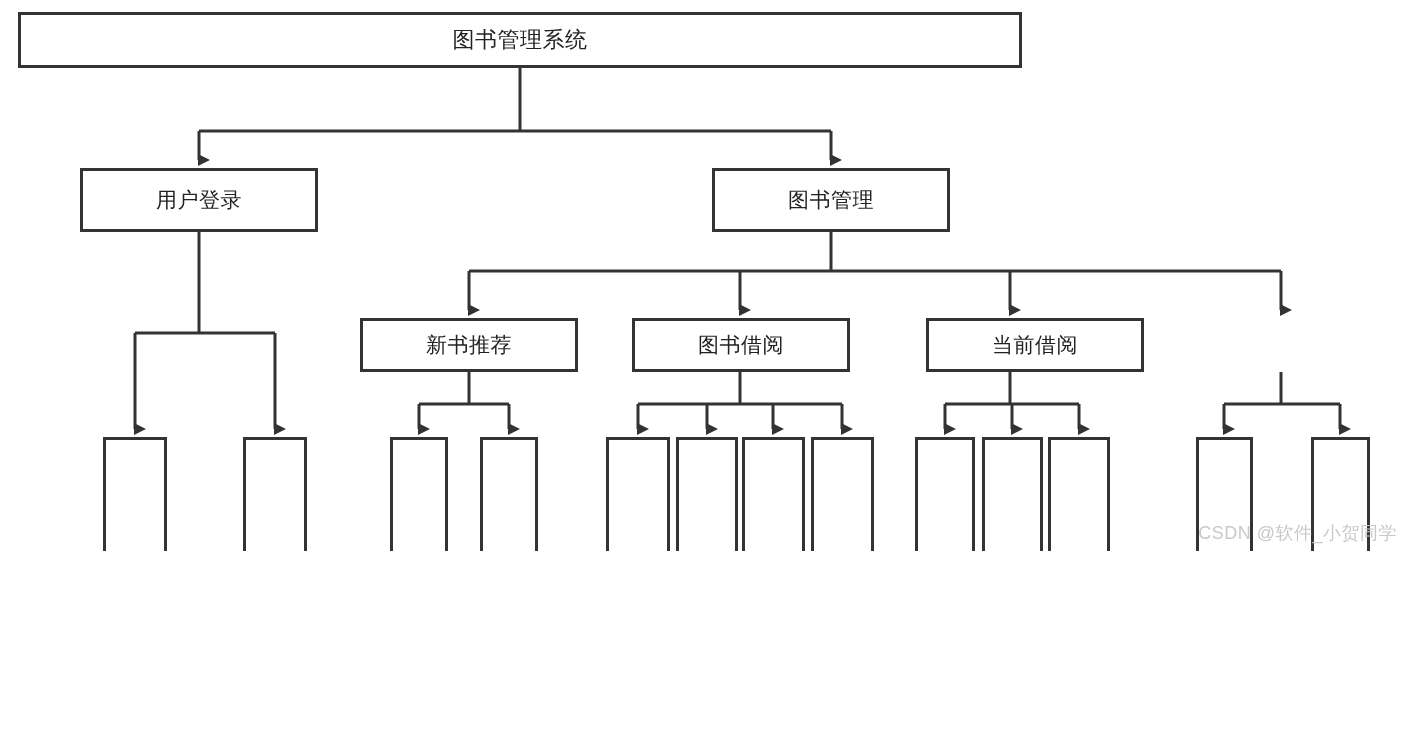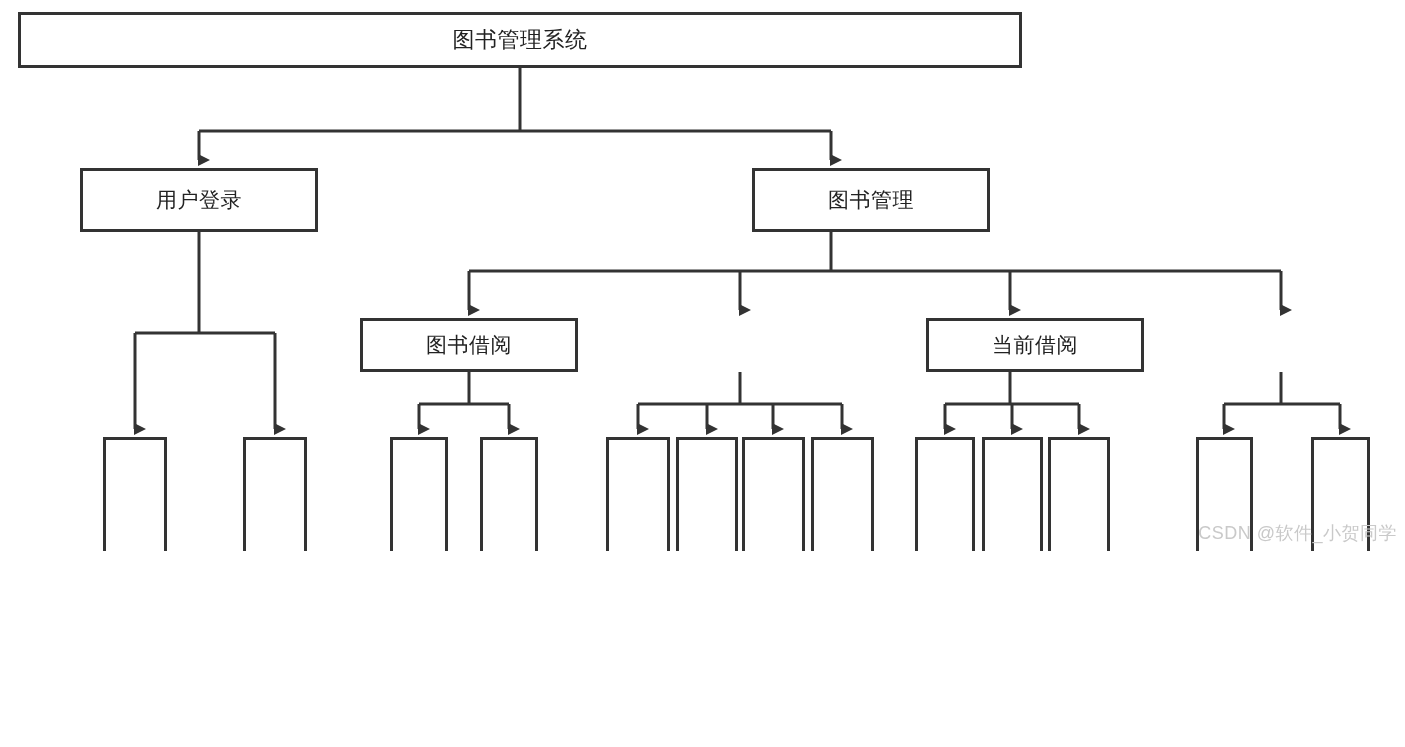--- a/index.html
+++ b/index.html
@@ -118,25 +118,28 @@
     </g>
   </svg>
 
   <div class="node root" style="left:18px; top:12px; width:1004px; height:56px;">
     <span class="label">图书管理系统</span>
   </div>
 
   <div class="node" style="left:80px; top:168px; width:238px; height:64px;">
     <span class="label">用户登录</span>
   </div>
-  <div class="node" style="left:712px; top:168px; width:238px; height:64px;margin-left:40px;">
+  <div class="node" style="left:712px; top:168px; width:238px; height:64px;">
     <span class="label">图书管理</span>
   </div>
 
   <div class="node" style="left:360px; top:318px; width:218px; height:54px;">
+    <span class="label">新书推荐</span>
+  </div>
+  <div class="node" style="left:632px; top:318px; width:218px; height:54px;">
     <span class="label">图书借阅</span>
   </div>
   <div class="node" style="left:902px; top:318px; width:218px; height:54px;margin-left:24px;">
     <span class="label">当前借阅</span>
   </div>
 
   <div class="node vertical" style="left:103px; top:437px; width:64px; height:298px;">
     <span class="label">用户登录</span>
   </div>
   <div class="node vertical" style="left:243px; top:437px; width:64px; height:298px;">

